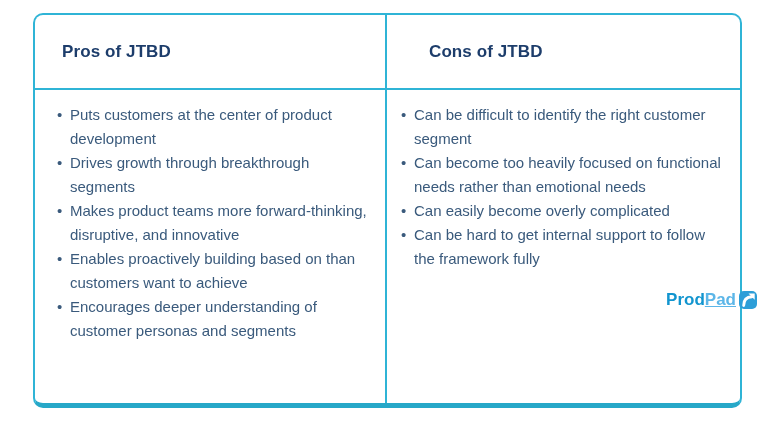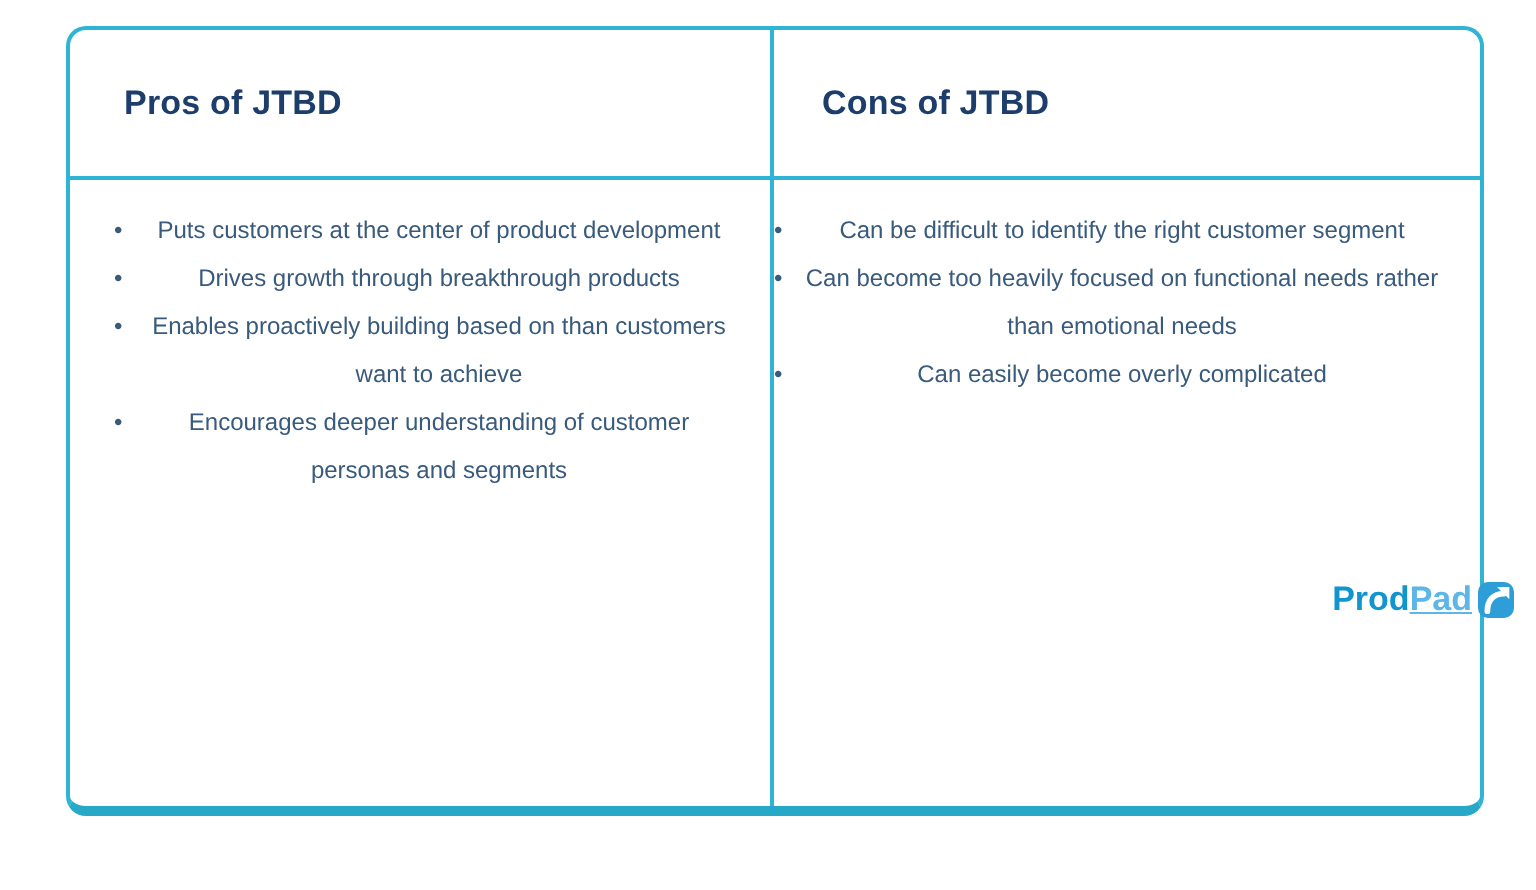--- a/index.html
+++ b/index.html
@@ -43,31 +43,30 @@
     flex: 0 0 75px;
     border-bottom: 2px solid var(--border);
     display: flex;
     align-items: center;
     font-weight: bold;
     font-size: 17px;
     color: var(--header-text);
     letter-spacing: 0.1px;
   }
   .col-left .col-header { padding-left: 27px; }
-  .col-right .col-header { padding-left: 24px; }
+  .col-right .col-header { padding-left: 42px; }
   .col-body { flex: 1 1 auto; }
   .col-left .col-body { padding: 13px 16px 0 22px; }
-  .col-right .col-body { padding: 13px 18px 0 0; }
+  .col-right .col-body { padding: 13px 18px 0 14px; }
   ul.points {
     margin: 0; padding: 0;
     list-style: none;
     color: var(--body-text);
-    font-size: 12px;
+    font-size: 15px;
     line-height: 24px;
-    text-align: center;
   }
   ul.points li {
     position: relative;
     padding-left: 13px;
   }
   ul.points li::before {
     content: "\2022";
     position: absolute;
     left: 0; top: 0;
   }
@@ -96,22 +95,23 @@
 
   <div class="jtbd-table">
 
     <div class="col col-left">
       <div class="col-header">Pros of JTBD</div>
       <div class="col-body">
         <ul class="points">
 
             <li>Puts customers at the center of product development</li>
 
-            <li>Drives growth through breakthrough products</li>
+            <li>Drives growth through breakthrough segments</li>
 
+            <li>Makes product teams more forward-thinking, disruptive, and innovative</li>
 
 
             <li>Enables proactively building based on than customers want to achieve</li>
 
             <li>Encourages deeper understanding of customer personas and segments</li>
           </ul>
       </div>
     </div>
 
     <div class="col col-right">
@@ -119,20 +119,21 @@
       <div class="col-body">
         <ul class="points">
 
             <li>Can be difficult to identify the right customer segment</li>
 
             <li>Can become too heavily focused on functional needs rather than emotional needs</li>
 
             <li>Can easily become overly complicated</li>
 
 
+            <li>Can be hard to get internal support to follow the framework fully</li>
           </ul>
       </div>
     </div>
 
   </div>
 
   <div class="brand">
     <span class="prod">Prod</span>
     <span class="pad">Pad</span>
     <span class="mark">

